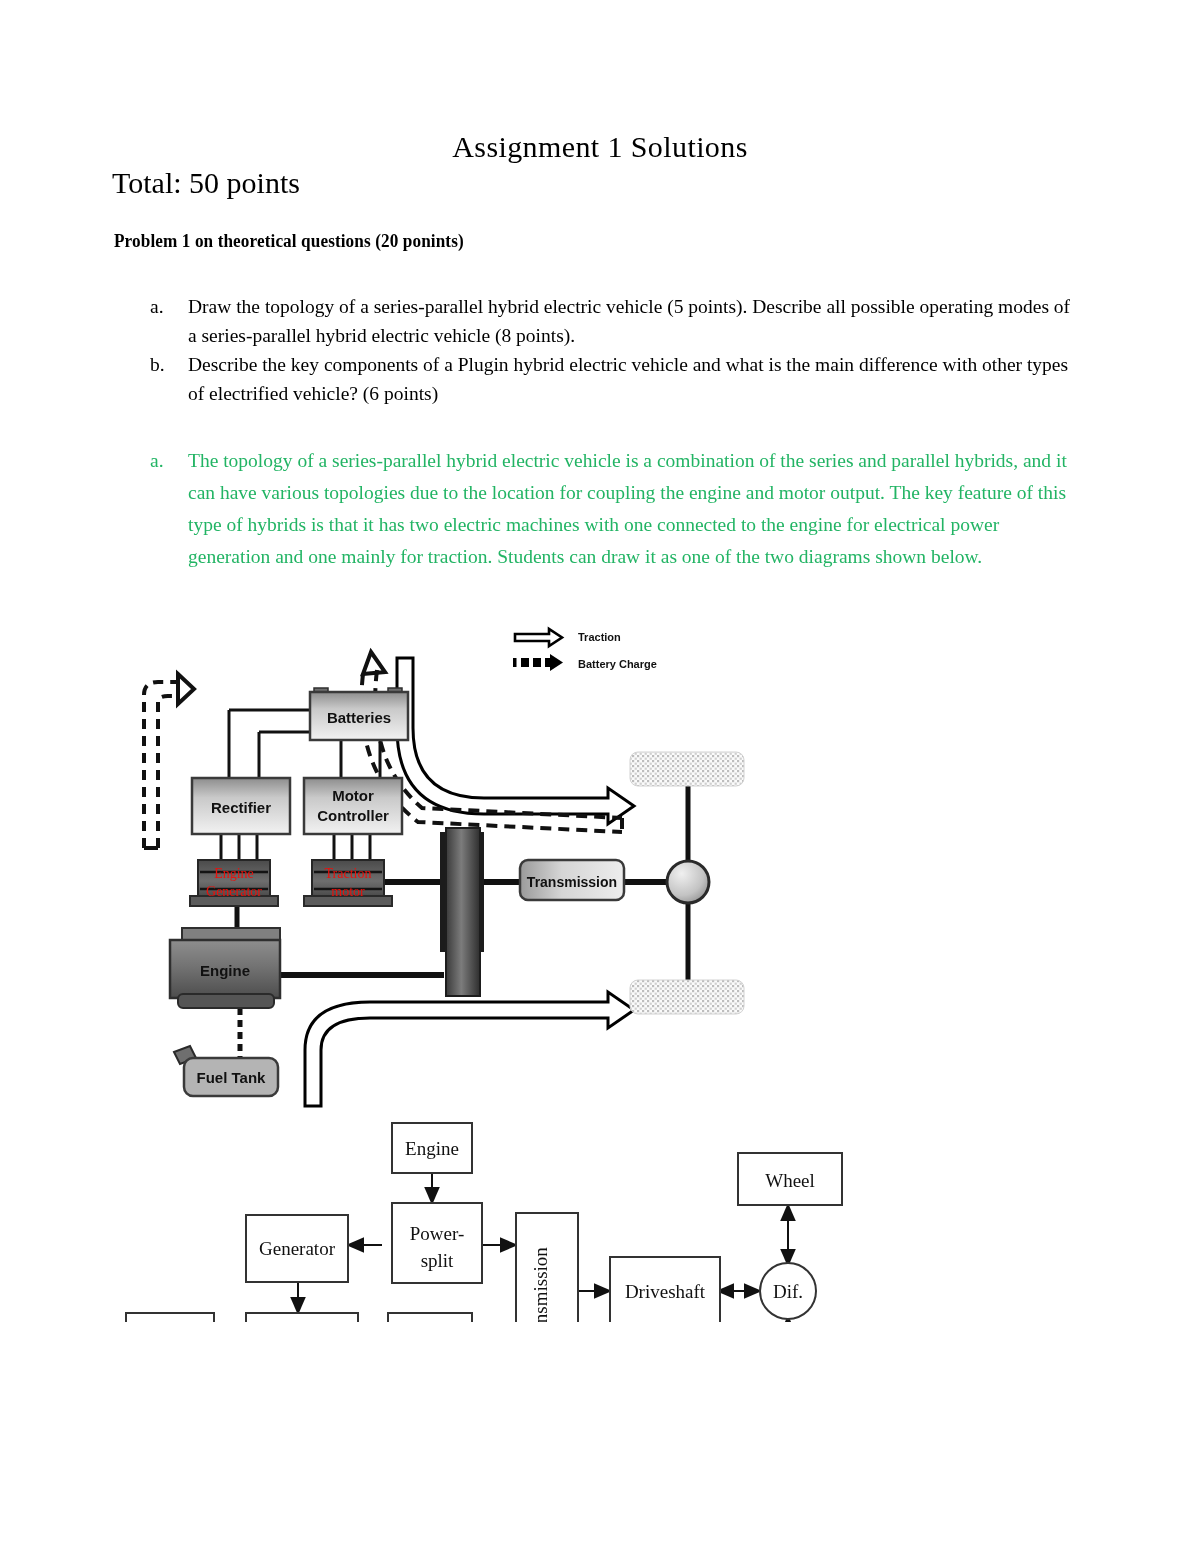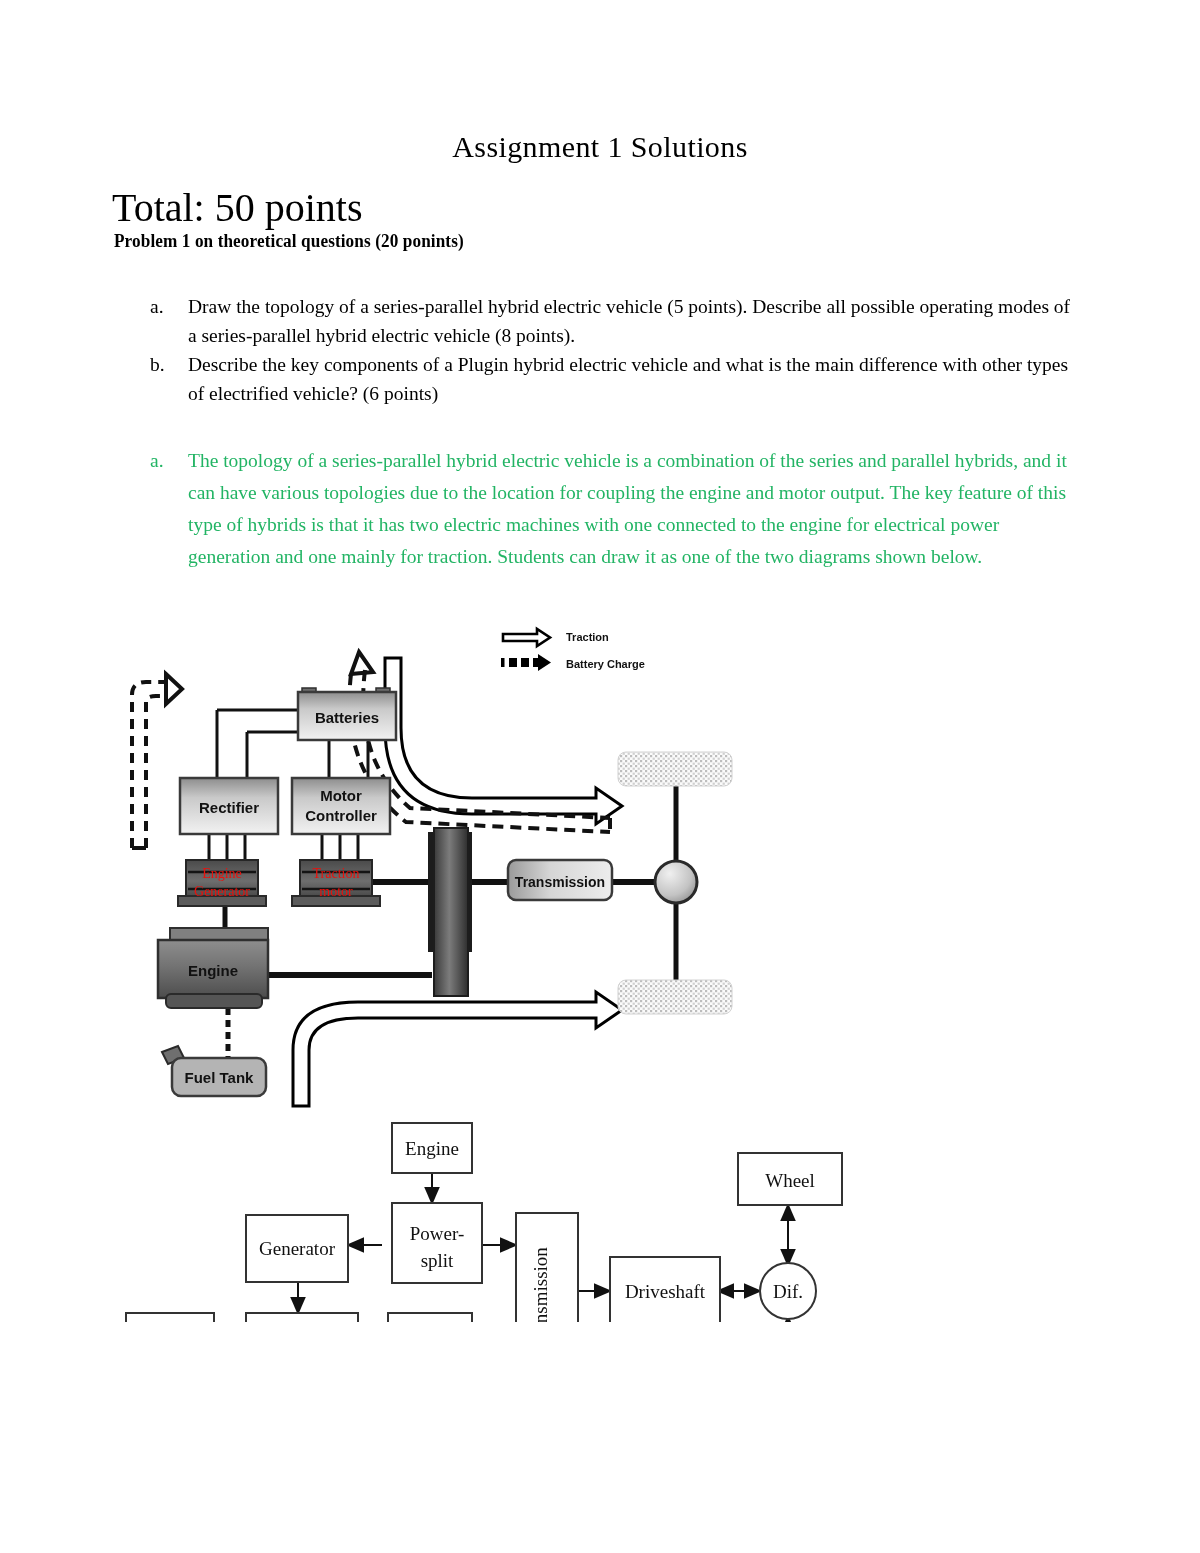--- a/index.html
+++ b/index.html
@@ -28,22 +28,22 @@
     top: 130px;
     width: 1200px;
     text-align: center;
     font-size: 30px;
     line-height: 1.15;
     letter-spacing: 0.4px;
   }
   .doc-total {
     position: absolute;
     left: 112px;
-    top: 185px;
-    font-size: 40px;
+    top: 166px;
+    font-size: 30px;
     line-height: 1.15;
   }
   .problem-heading {
     position: absolute;
     left: 114px;
     top: 231px;
     font-size: 18.5px;
     font-weight: bold;
     font-family: "Liberation Serif", "DejaVu Serif", serif;
     transform: scaleX(0.93);
@@ -77,21 +77,21 @@
     flex: 0 0 38px;
     text-align: left;
   }
   .li-text {
     flex: 1 1 auto;
   }
 
   
   .fig1 {
     position: absolute;
-    left: 110px;
+    left: 122px;
     top: 610px;
     width: 640px;
     height: 500px;
   }
   .fig1 svg, .fig2 svg { display: block; }
 
   
   .fig2 {
     position: absolute;
     left: 110px;

